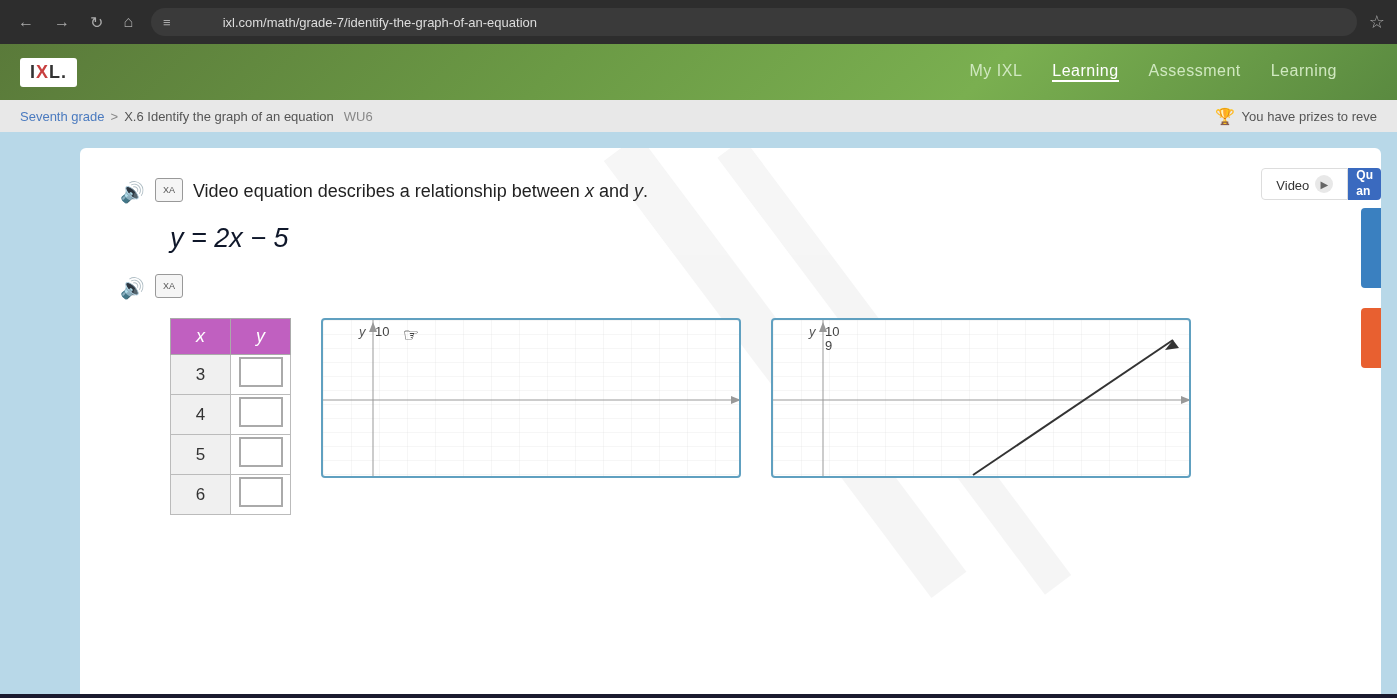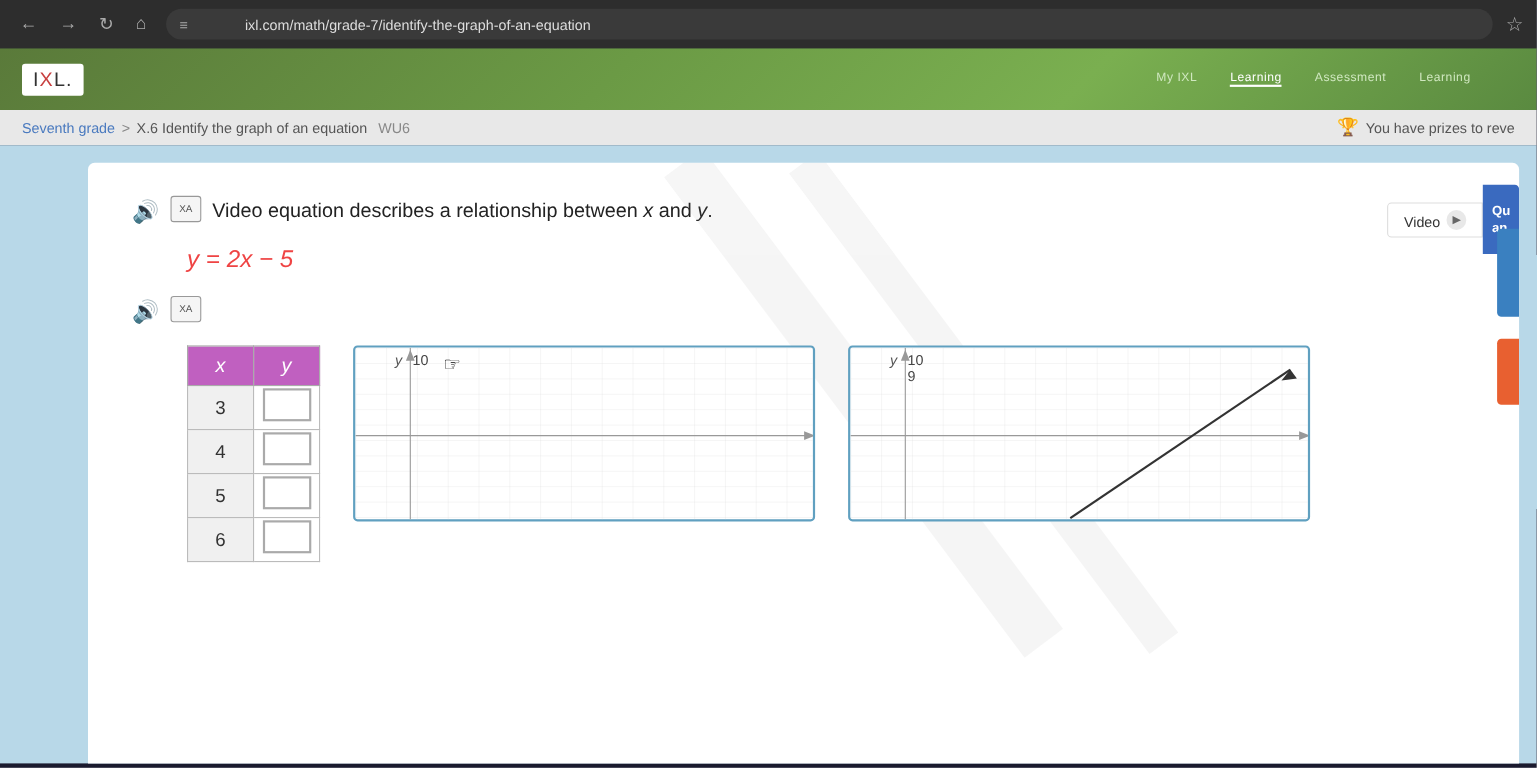--- a/index.html
+++ b/index.html
@@ -58,39 +58,39 @@
     .site-header {
       height: 56px;
       background: linear-gradient(135deg, #5a7a3a 0%, #6b9a45 40%, #7aaf50 70%, #5a8a40 100%);
       display: flex;
       align-items: center;
       padding: 0 20px;
     }
     .ixl-logo {
       background: white;
       color: #333;
-      font-weight: normal;
+      font-weight: bold;
       font-size: 18px;
       padding: 4px 10px;
       border-radius: 3px;
       letter-spacing: 1px;
       margin-right: 30px;
     }
     .ixl-logo span {
       color: #c84040;
     }
     .nav-links {
       display: flex;
       gap: 30px;
       margin-left: auto;
       margin-right: 40px;
     }
     .nav-link {
       color: #d0e8c0;
-      font-size: 11px;
+      font-size: 16px;
       font-weight: 500;
       text-decoration: none;
       letter-spacing: 0.5px;
     }
     .nav-link.active {
       color: white;
       border-bottom: 2px solid white;
     }
 
     
@@ -212,22 +212,22 @@
     .question-text {
       font-size: 18px;
       color: #222;
       line-height: 1.5;
     }
     .question-text em {
       font-style: italic;
     }
 
     .equation {
-      font-size: 22px;
-      color: #ef4444;
+      font-size: 27px;
+      color: #0f172a;
       margin: 0 0 20px 50px;
       font-style: italic;
     }
     .xy-table {
       border-collapse: collapse;
     }
     .xy-table th {
       background: #c060c0;
       color: white;
       width: 60px;
@@ -331,21 +331,21 @@
     <svg class="content-bg-lines" viewBox="0 0 800 500">
       <line x1="300" y1="0" x2="600" y2="400" stroke="#888" stroke-width="40"></line>
       <line x1="400" y1="0" x2="700" y2="400" stroke="#888" stroke-width="30"></line>
     </svg>
 
     <div style="position:absolute;top:20px;right:0;display:flex;align-items:center;">
       <button class="video-btn">
         <span>Video</span>
         <span class="video-circle">▶</span>
       </button>
-      <div style="background:#3a6abf;color:white;padding:16px 8px;font-size:12px;font-weight:bold;line-height:1.3;cursor:pointer;border-radius:0 4px 4px 0;">
+      <div style="background:#3a6abf;color:white;padding:0 8px;font-size:12px;font-weight:bold;line-height:1.3;cursor:pointer;border-radius:0 4px 4px 0;">
         <div>Qu</div>
         <div>an</div>
       </div>
     </div>
 
     <div class="blue-side"></div>
 
     <div class="orange-side"></div>
 
     <div class="question-row">

